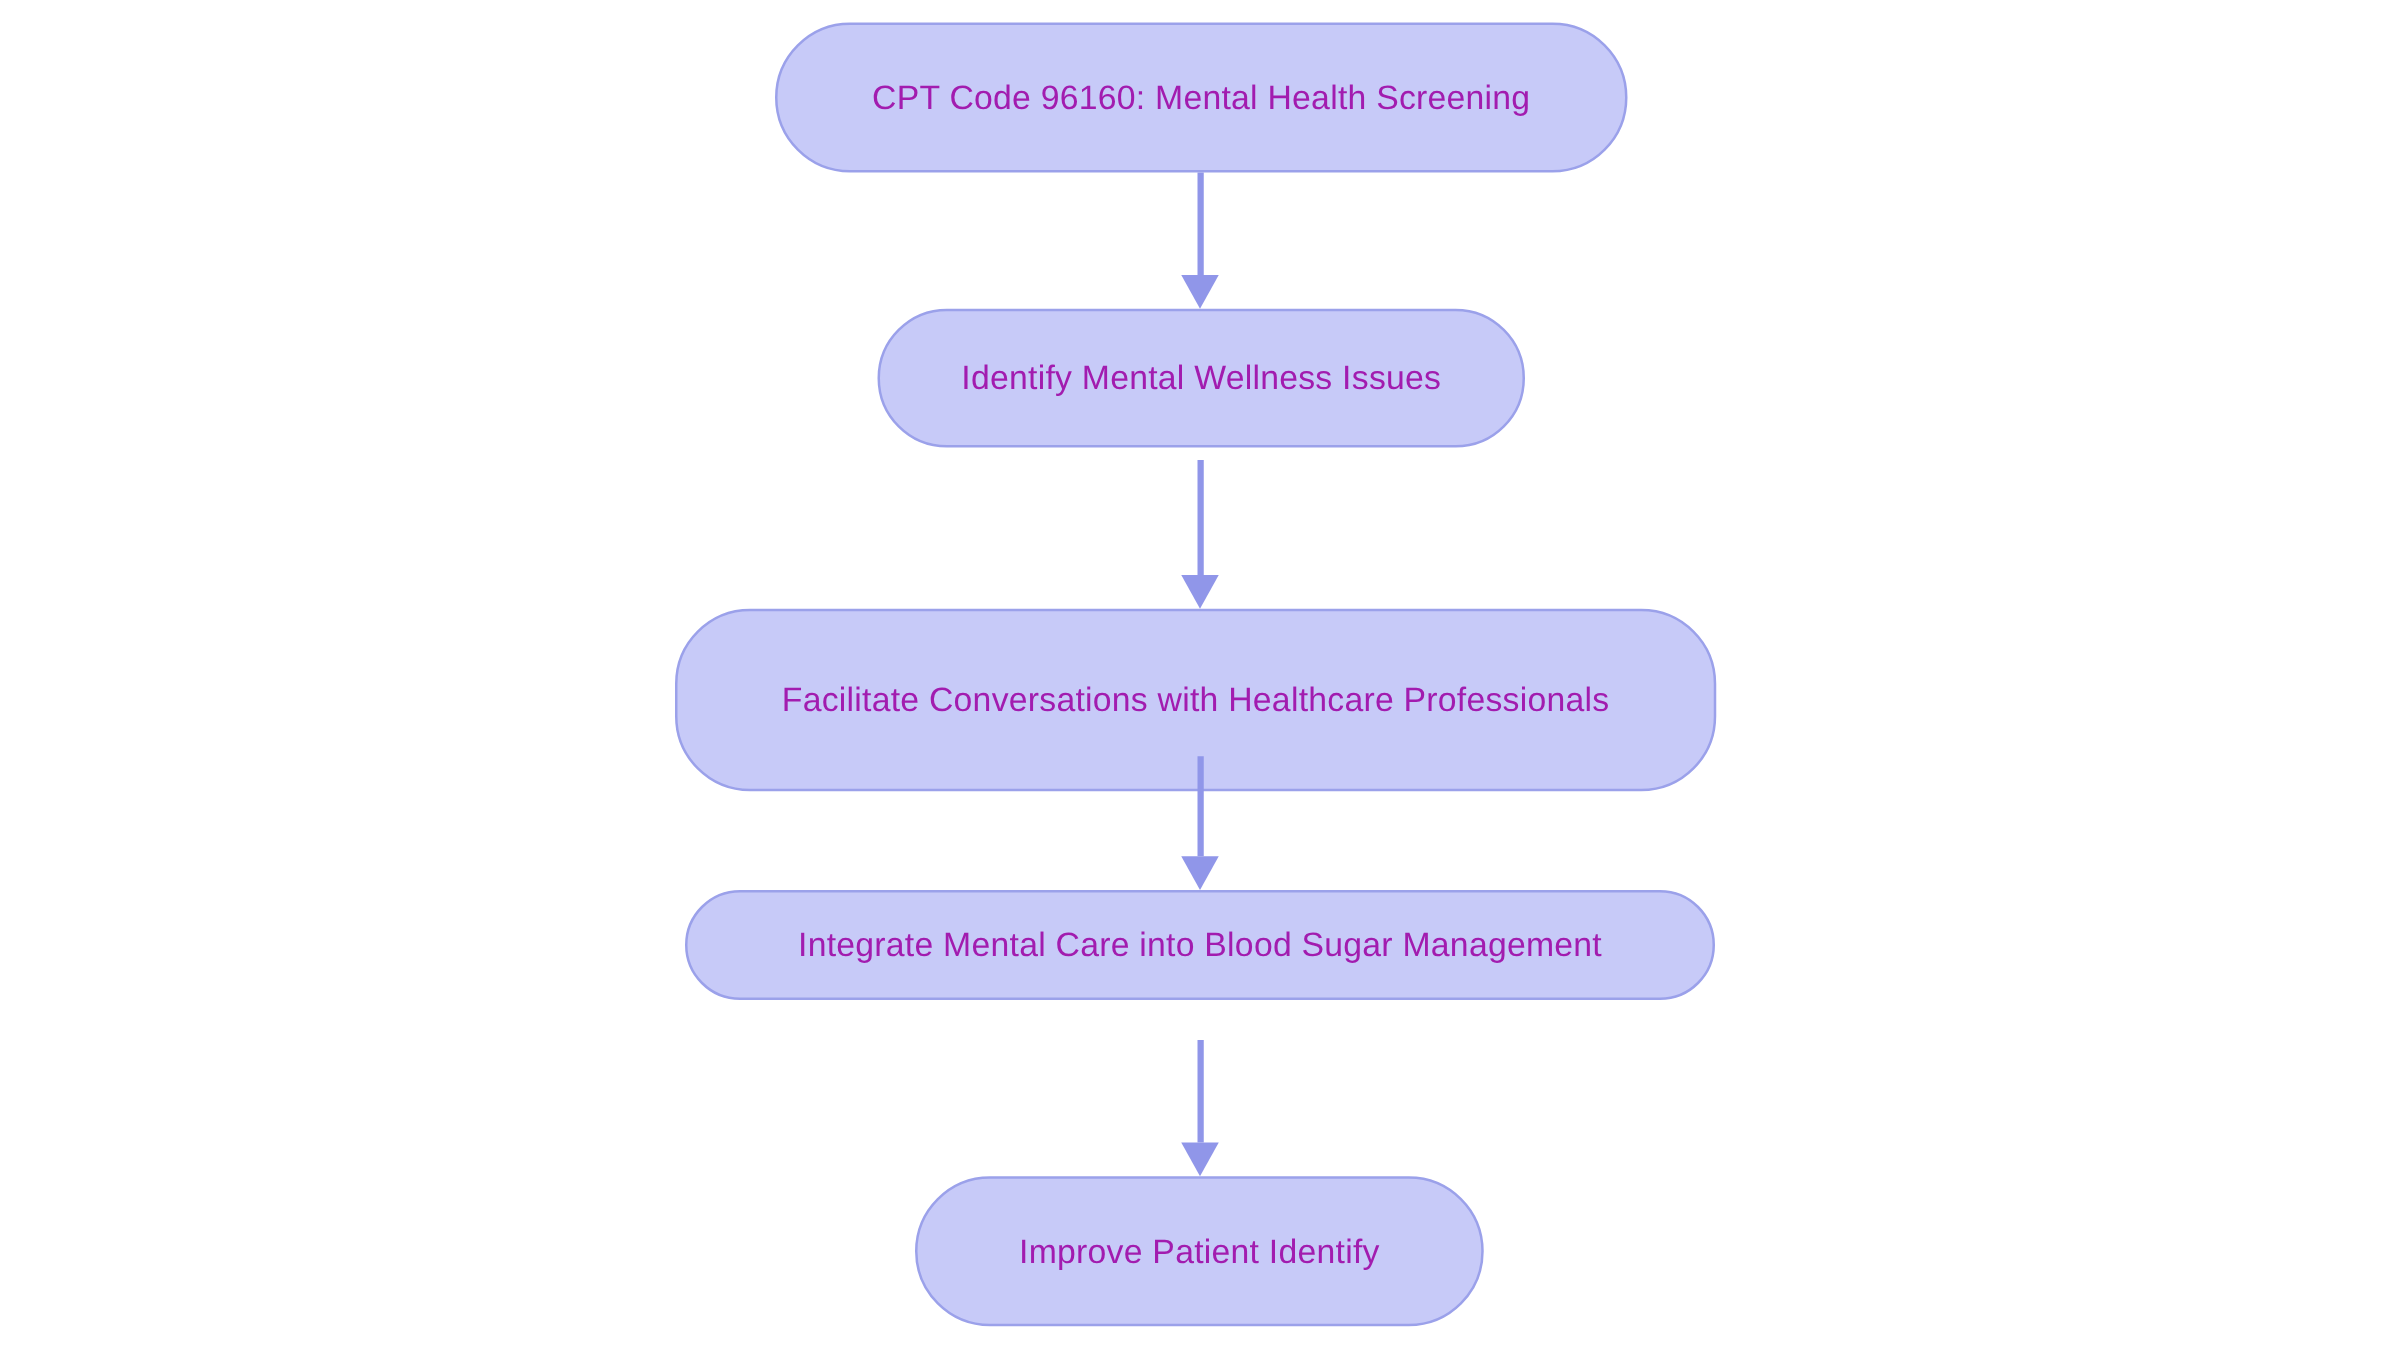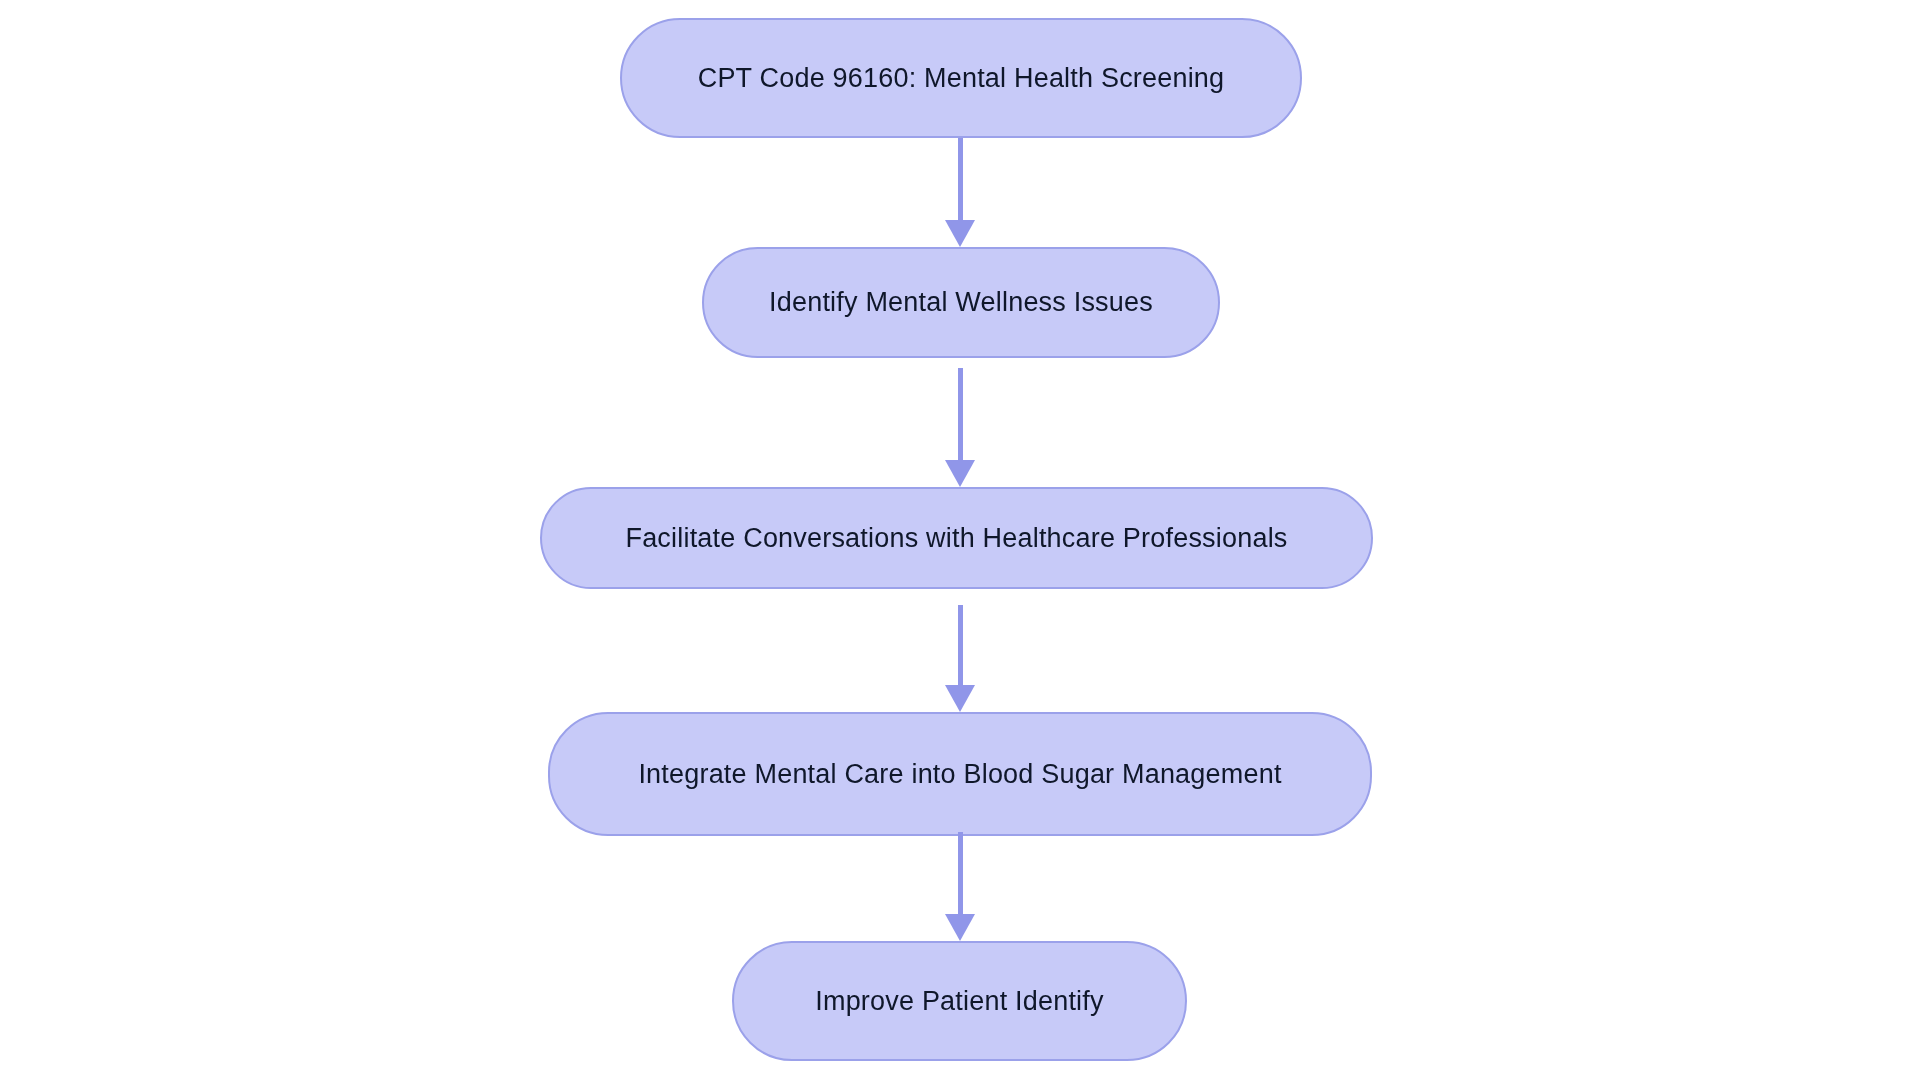--- a/index.html
+++ b/index.html
@@ -18,29 +18,29 @@
   .flow-node {
     position: absolute;
     box-sizing: border-box;
     background: #c7caf8;
     border: 2px solid #9ba1ea;
     border-radius: 60px;
     display: flex;
     align-items: center;
     justify-content: center;
     text-align: center;
-    color: #0f172a;
+    color: #a21caf;
     font-size: 27px;
     letter-spacing: 0.2px;
     padding: 0 30px;
   }
   .flow-node.n1 { left: 620px; top: 18px;  width: 682px; height: 120px; }
   .flow-node.n2 { left: 702px; top: 247px; width: 518px; height: 111px; }
-  .flow-node.n3 { left: 540px; top: 487px; width: 833px; height: 102px; }
-  .flow-node.n4 { left: 548px; top: 712px; width: 824px; height: 124px; }
+  .flow-node.n3 { left: 540px; top: 487px; width: 833px; height: 146px; }
+  .flow-node.n4 { left: 548px; top: 712px; width: 824px; height: 88px; }
   .flow-node.n5 { left: 732px; top: 941px; width: 455px; height: 120px; }
 
   .flow-arrow {
     position: absolute;
     left: 945px;
     width: 30px;
     display: flex;
     flex-direction: column;
     align-items: center;
   }

